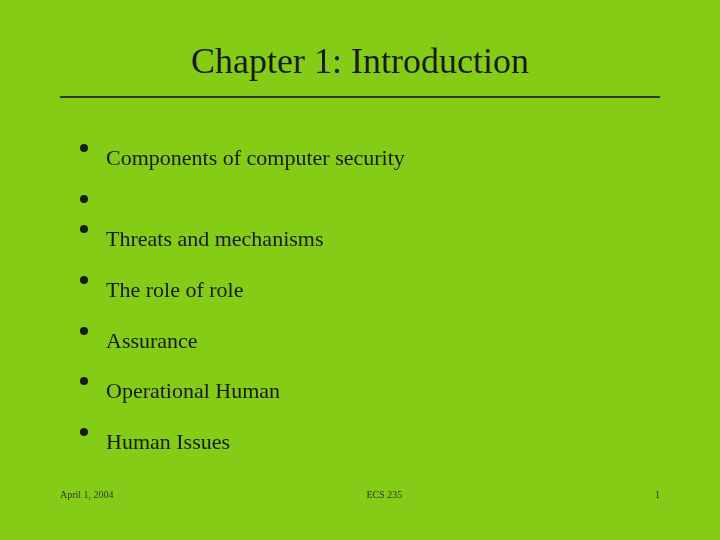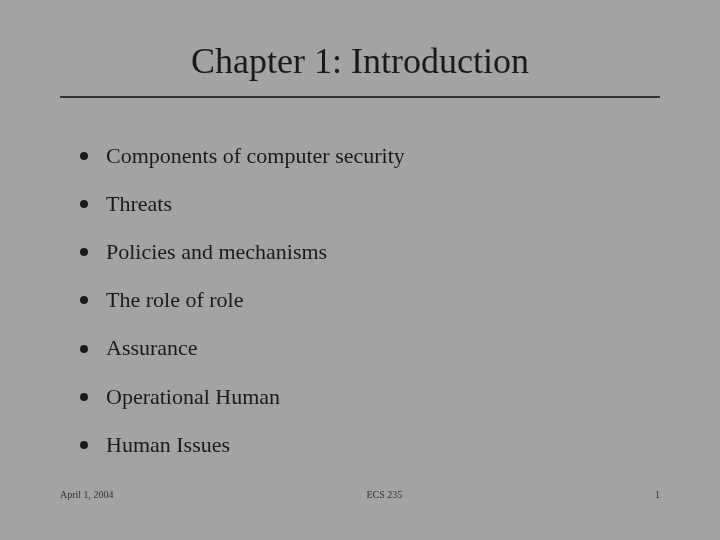--- a/index.html
+++ b/index.html
@@ -14,21 +14,21 @@
       background: #f0f0f0;
       display: flex;
       align-items: center;
       justify-content: center;
       font-family: 'Times New Roman', Times, serif;
     }
 
     .slide {
       width: 720px;
       height: 540px;
-      background: #a3a3a3;
+      background: #84cc16;
       position: relative;
       padding: 30px 60px 40px 60px;
       display: flex;
       flex-direction: column;
     }
 
     .slide-title {
       font-size: 36px;
       font-weight: normal;
       color: #1a1a1a;
@@ -48,21 +48,20 @@
       list-style: none;
       flex: 1;
       display: flex;
       flex-direction: column;
       justify-content: space-evenly;
       padding-left: 20px;
     }
 
     .bullet-item {
       display: flex;
-      align-items: center;
       font-size: 22px;
       color: #1a1a1a;
       line-height: 1.3;
     }
 
     .bullet-dot {
       display: inline-block;
       width: 8px;
       height: 8px;
       border-radius: 50%;
@@ -94,25 +93,24 @@
 
   <hr class="divider">
 
   <ul class="bullet-list">
   <li class="bullet-item">
         <span class="bullet-dot"></span>
         <span>Components of computer security</span>
       </li>
       <li class="bullet-item">
         <span class="bullet-dot"></span>
-        <span>Threats</span>
       </li>
       <li class="bullet-item">
         <span class="bullet-dot"></span>
-        <span>Policies and mechanisms</span>
+        <span>Threats and mechanisms</span>
       </li>
       <li class="bullet-item">
         <span class="bullet-dot"></span>
         <span>The role of role</span>
       </li>
       <li class="bullet-item">
         <span class="bullet-dot"></span>
         <span>Assurance</span>
       </li>
       <li class="bullet-item">

